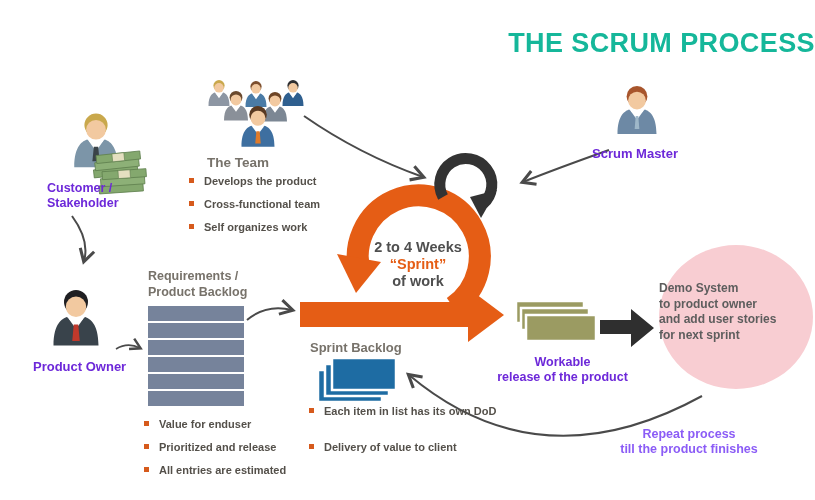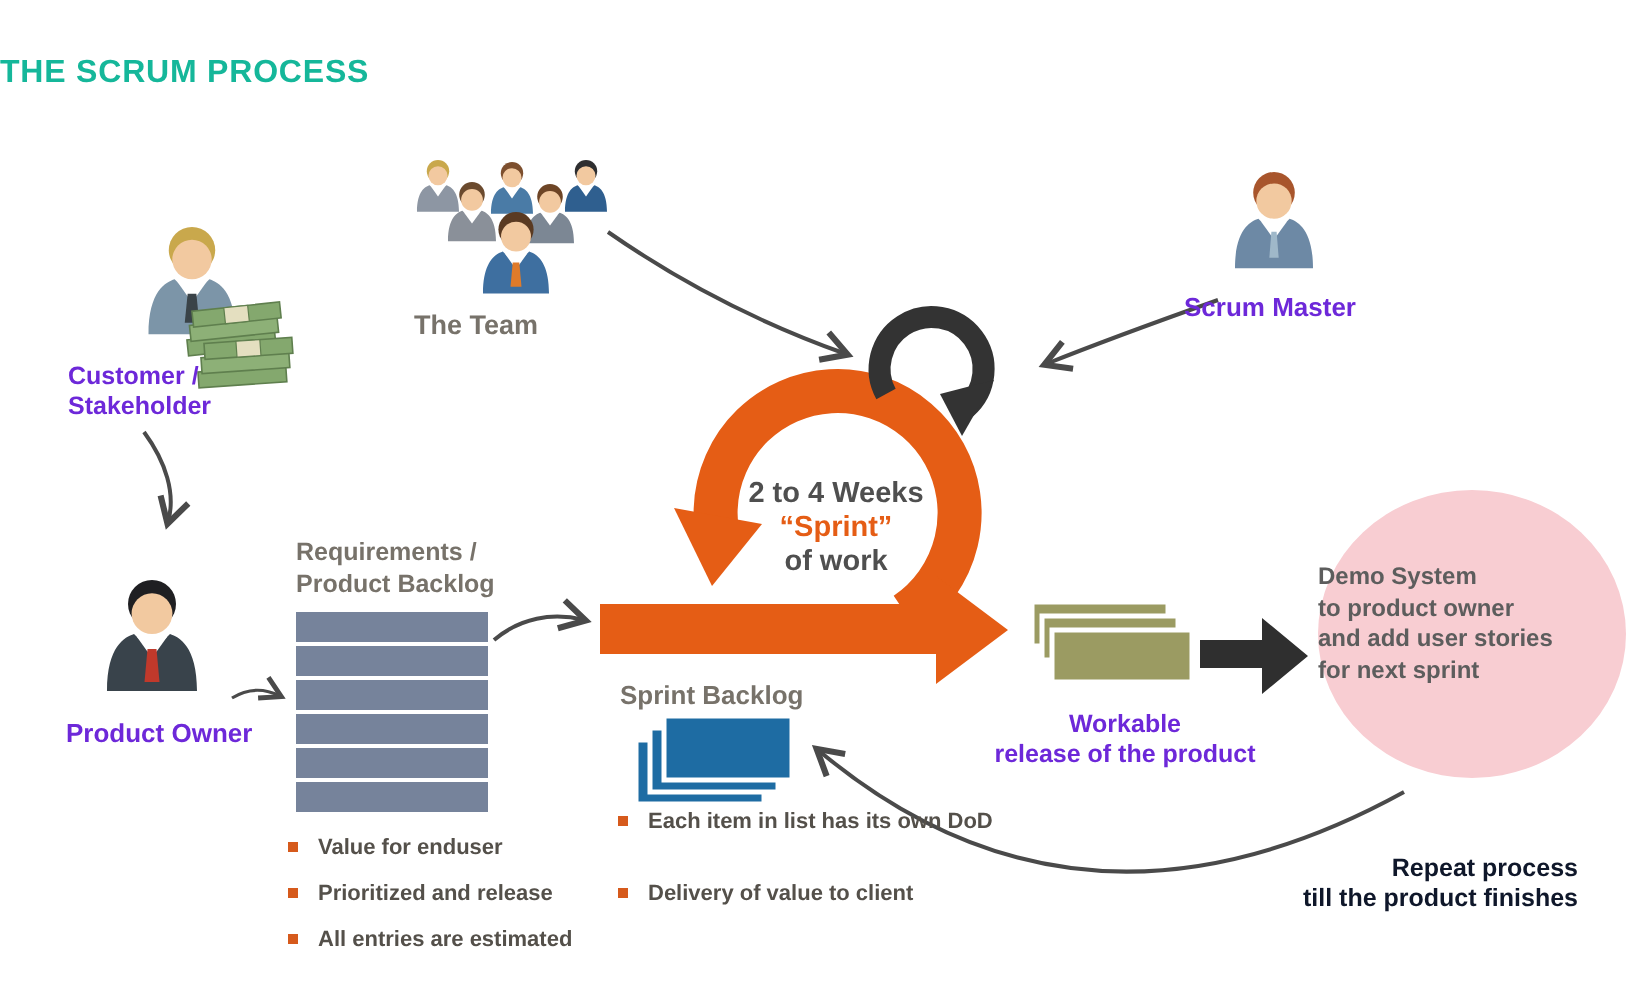--- a/index.html
+++ b/index.html
@@ -2,34 +2,34 @@
 <html><head>
 <meta charset="utf-8">
 <style>
   html,body{margin:0;padding:0;background:#ffffff;}
   #canvas{
     position:relative;width:815px;height:500px;background:#ffffff;overflow:hidden;
     font-family:"Liberation Sans", sans-serif;
   }
   .abs{position:absolute;}
   .title{
-    left:0;top:28px;width:815px;text-align:left;
-    font-size:16px;font-weight:800;letter-spacing:.4px;color:#15b79a;
+    left:0;top:28px;width:815px;text-align:right;
+    font-size:27px;font-weight:800;letter-spacing:.4px;color:#15b79a;
   }
   .sec-head{font-size:13.5px;font-weight:700;color:#77726806;color:#77726a;line-height:16px;}
   .icon-label{font-size:12.5px;font-weight:700;color:#6d28d9;line-height:15px;}
   ul.blist{list-style:none;margin:0;padding:0;}
   ul.blist li{display:flex;align-items:flex-start;margin:0 0 9px 0;}
   .sq{flex:0 0 auto;width:5px;height:5px;background:#d65a1c;margin:4px 10px 0 0;}
   .btext{font-size:11px;font-weight:600;color:#54504a;line-height:14px;white-space:nowrap;}
   .wrap .btext{white-space:normal;max-width:112px;}
   .sprint-text{width:150px;text-align:center;font-weight:700;font-size:14.5px;color:#4f4f4f;line-height:17px;}
   .sprint-text .orange{color:#e55d15;}
   .demo-text{width:154px;font-size:12px;font-weight:700;color:#5d5d5d;line-height:15.5px;}
-  .repeat-text{width:200px;text-align:right;font-size:12.5px;font-weight:700;color:#0f172a;line-height:15px;}
+  .repeat-text{width:200px;text-align:center;font-size:12.5px;font-weight:700;color:#8b5cf6;line-height:15px;}
   .center{text-align:center;}
 </style>
 </head>
 <body>
 
 <div id="canvas">
 
   <svg class="abs" style="left:0;top:0" width="815" height="500" viewBox="0 0 815 500">
     <defs>
       <marker id="ah" viewBox="0 0 10 10" refX="7.5" refY="5" markerWidth="9" markerHeight="9" orient="auto">
@@ -160,22 +160,36 @@
         <circle cx="0" cy="1.2" r="6.8" fill="#f2c9a0"></circle>
       <path d="M-15,27 C-15,12 -9,9 -6,8 L0,14 L6,8 C9,9 15,12 15,27 Z" fill="#6d89a5"></path>
       <path d="M-5,9 L0,16 L5,9 Z" fill="#ffffff"></path>
       <path d="M-1,13 L1,13 L1.8,23 L-1.8,23 Z" fill="#9fb8c9"></path>
     </g>
   </svg>
 
   <div class="abs title">THE SCRUM PROCESS</div>
 
   <div class="abs sec-head" style="left:207px;top:155px">The Team</div>
-
-  <div class="abs icon-label" style="left:34px;top:181px">
+  <ul class="abs blist" style="left:189px;top:174px">
+    <li>
+        <span class="sq"></span>
+        <span class="btext">Develops the product</span>
+      </li>
+    <li>
+        <span class="sq"></span>
+        <span class="btext">Cross-functional team</span>
+      </li>
+    <li>
+        <span class="sq"></span>
+        <span class="btext">Self organizes work</span>
+      </li>
+  </ul>
+
+  <div class="abs icon-label" style="left:47px;top:181px">
     <div>Customer /</div>
     <div>Stakeholder</div>
   </div>
 
   <div class="abs icon-label" style="left:33px;top:359px;font-size:13px">Product Owner</div>
 
   <div class="abs sec-head" style="left:148px;top:268px;font-size:12.5px">
     <div>Requirements /</div>
     <div>Product Backlog</div>
   </div>

